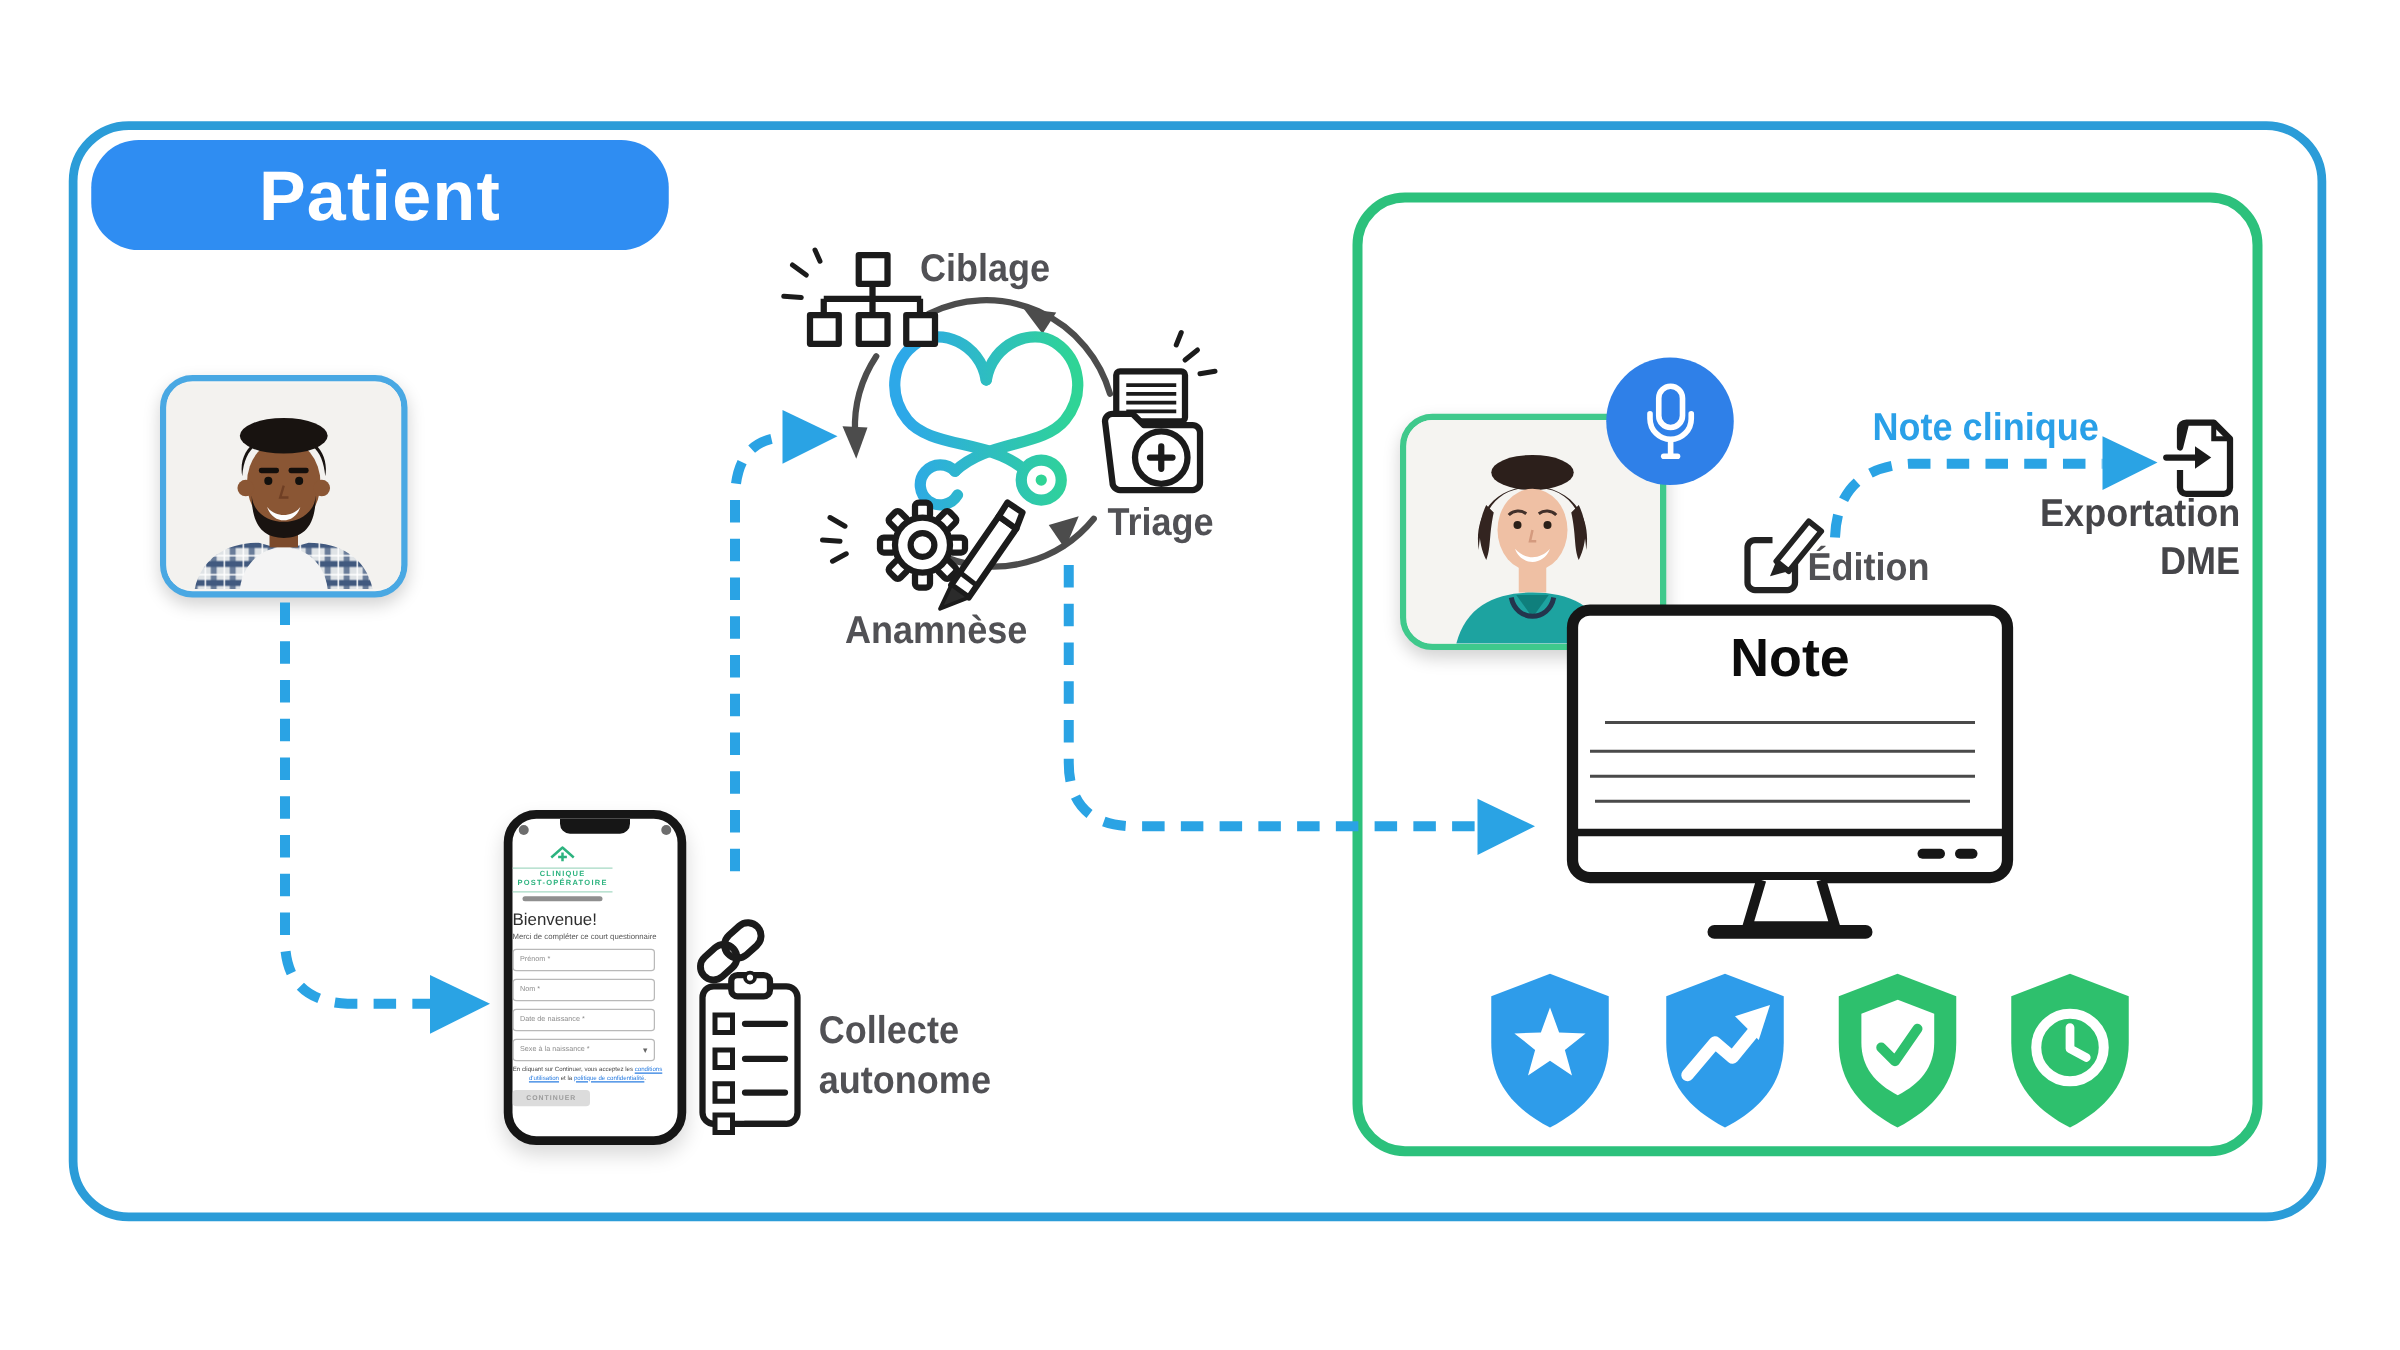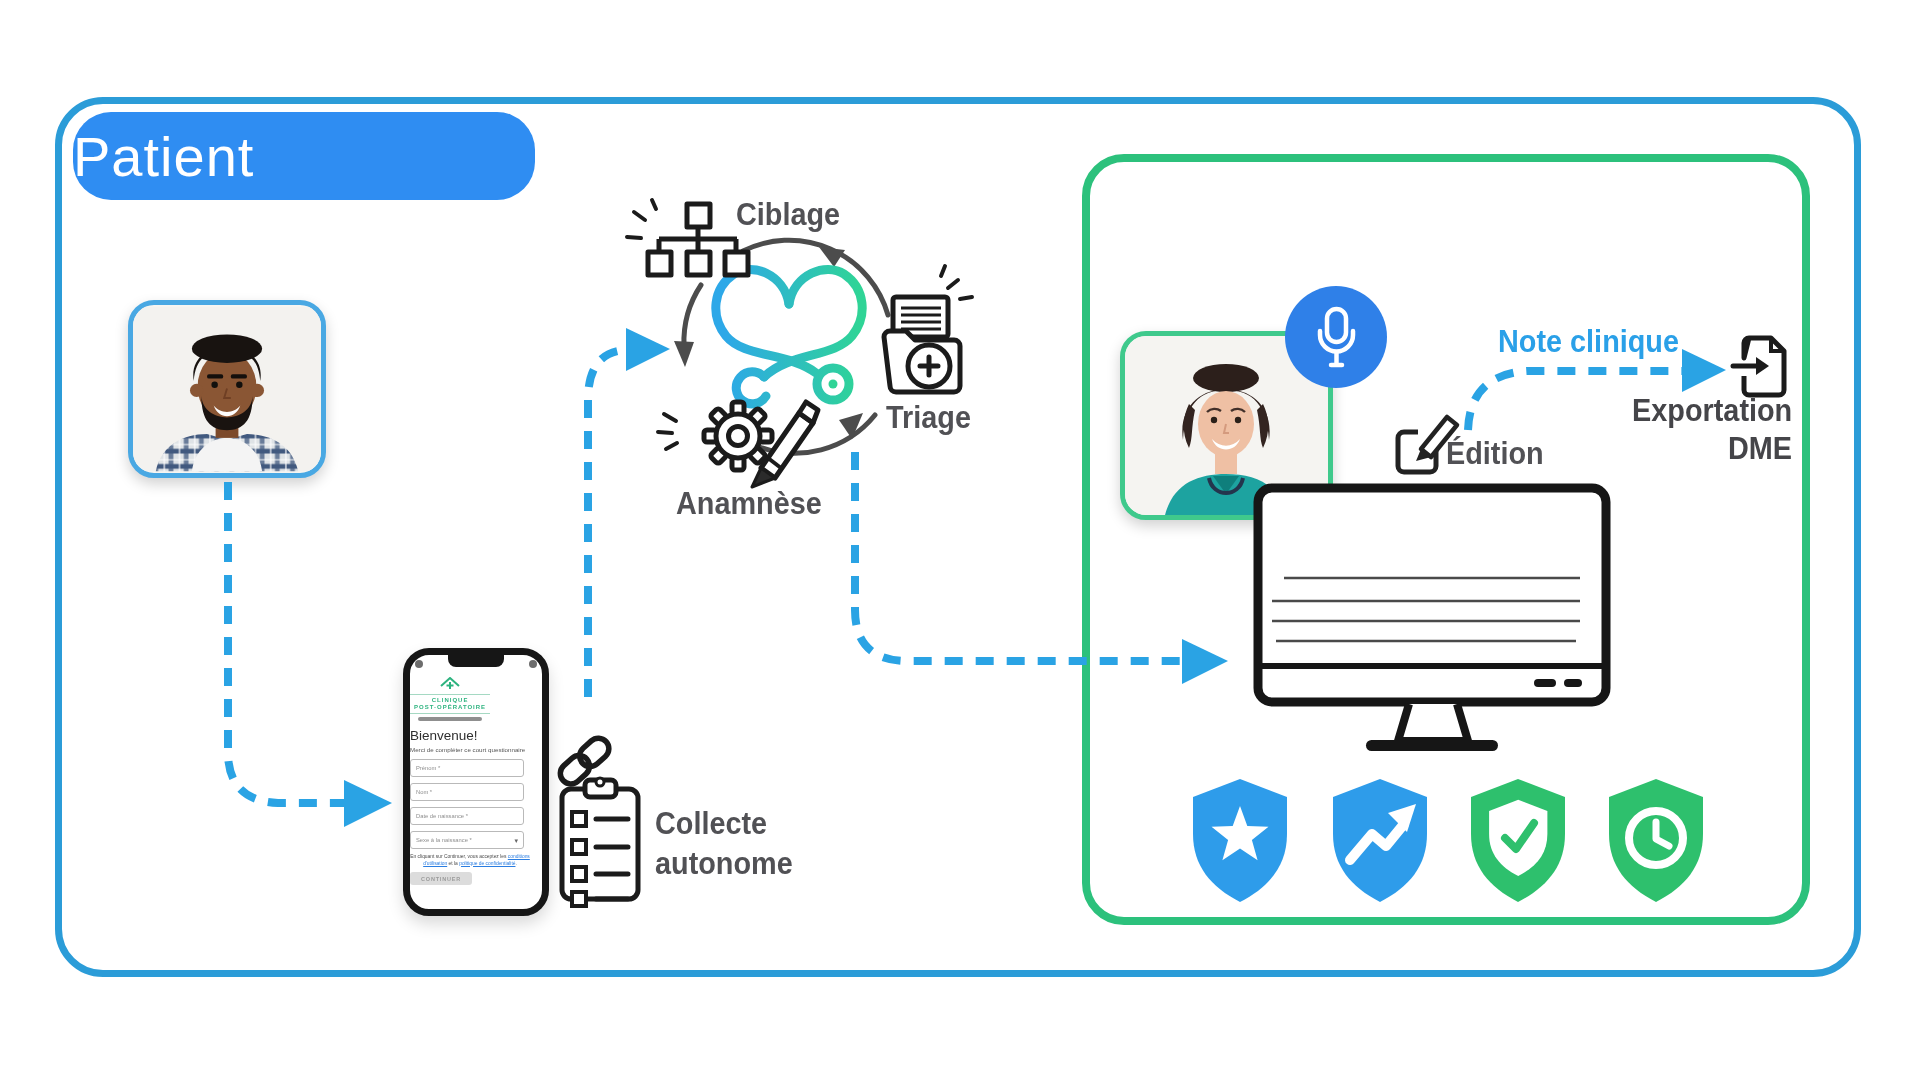--- a/index.html
+++ b/index.html
@@ -5,22 +5,22 @@
   html,body{margin:0;padding:0;background:#fff;}
   .canvas{position:relative;width:1920px;height:1080px;background:#ffffff;
     font-family:"Liberation Sans",sans-serif;overflow:hidden;}
   .abs{position:absolute;}
   
   .outer-box{left:55px;top:97px;width:1806px;height:880px;border:7px solid #2b9cd8;
     border-radius:48px;box-sizing:border-box;z-index:0;background:#fff;}
   .pro-box{left:1082px;top:154px;width:728px;height:771px;border:8px solid #2cc17c;
     border-radius:42px;box-sizing:border-box;z-index:1;background:#fff;}
   
-  .pill{display:flex;align-items:center;color:#fff;
-    font-weight:normal;border-radius:38px;z-index:2;letter-spacing:1px;}
+  .pill{display:flex;align-items:center;justify-content:center;color:#fff;
+    font-weight:bold;border-radius:38px;z-index:2;letter-spacing:1px;}
   .pill-patient{left:73px;top:112px;width:462px;height:88px;background:#2f8df2;font-size:56px;}
   .pill-pro{left:1336px;top:174px;width:466px;height:92px;background:#1ec878;font-size:54px;}
   
   .photo{box-sizing:border-box;background:#f6f5f2;overflow:hidden;z-index:2;
     box-shadow:0 6px 14px rgba(0,0,0,.18);}
   .photo-patient{left:128px;top:300px;width:198px;height:178px;border:5px solid #49a8e3;border-radius:26px;}
   .photo-pro{left:1120px;top:331px;width:213px;height:189px;border:5px solid #3fc98c;border-radius:26px;}
   .photo svg{display:block;width:100%;height:100%;}
   
   .overlay{left:0;top:0;width:1920px;height:1080px;z-index:3;pointer-events:none;}
@@ -328,14 +328,15 @@
 
   <div class="abs lbl" style="left:1446px;top:434px;">Édition</div>
 
   <div class="abs lbl lbl-blue" style="left:1498px;top:322px;width:190px;text-align:center;">Note clinique</div>
 
   <div class="abs lbl lbl-right" style="left:1620px;top:392px;width:172px;line-height:38px;color:#454549;">
     <div>Exportation</div>
     <div>DME</div>
   </div>
 
+  <div class="abs note-title">Note</div>
 
 </div>
 
 </body></html>

